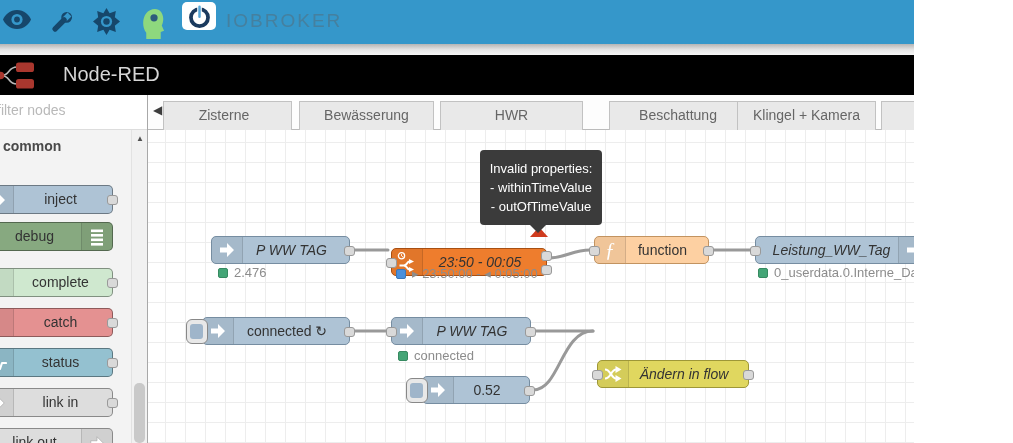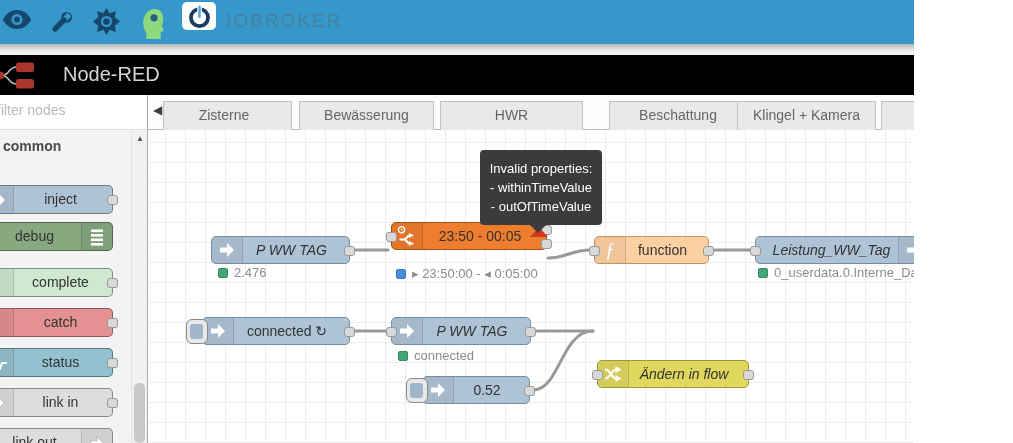--- a/index.html
+++ b/index.html
@@ -266,21 +266,21 @@
               </svg>
             </span>
           <span class="nlabel icoleft italic">P WW TAG</span>
           <span class="port out"></span>
         </div>
         <div class="nstatus" style="left:70px;top:135px;">
           <span class="sdot green"></span>
           <span class="stext">2.476</span>
         </div>
 
-        <div class="fnode n-orange" style="left:243px;top:92px;width:156px;">
+        <div class="fnode n-orange" style="left:243px;top:118px;width:156px;font-style:italic;">
           <span class="nicon left">
             <svg width="22" height="22" viewBox="0 0 22 22">
                 <circle cx="5.5" cy="4.8" r="3.1" stroke="#fff" stroke-width="1.3" fill="none"></circle>
                 <path d="M5.5,3.2 V4.8 l1.3,1" stroke="#fff" stroke-width="1" fill="none"></path>
                 <path d="M3.5,14.5 h4.5 C11,14.5 11,10.5 13.5,10.5" stroke="#fff" stroke-width="2" fill="none"></path>
                 <path d="M8,14.5 C11,14.5 11,18.5 13.5,18.5" stroke="#fff" stroke-width="2" fill="none"></path>
                 <polygon points="13,8 18,10.5 13,13" fill="#fff"></polygon>
                 <polygon points="13,16 18,18.5 13,21" fill="#fff"></polygon>
               </svg>
           </span>

